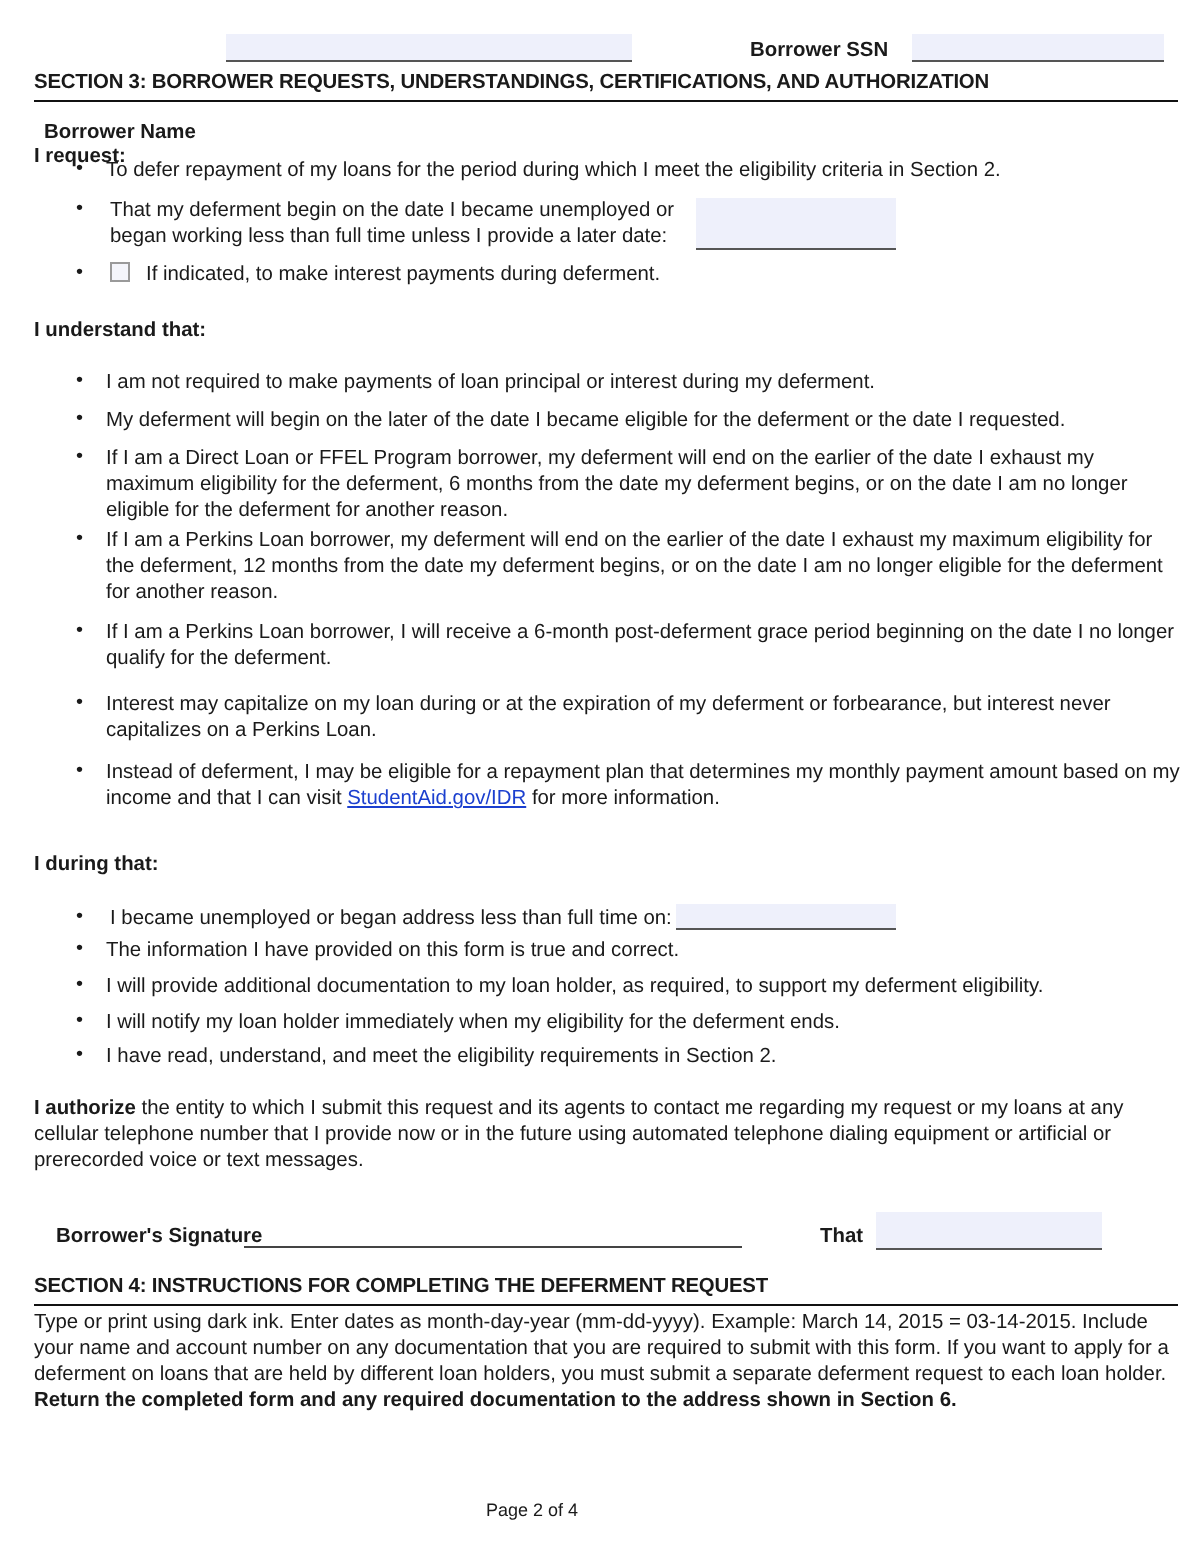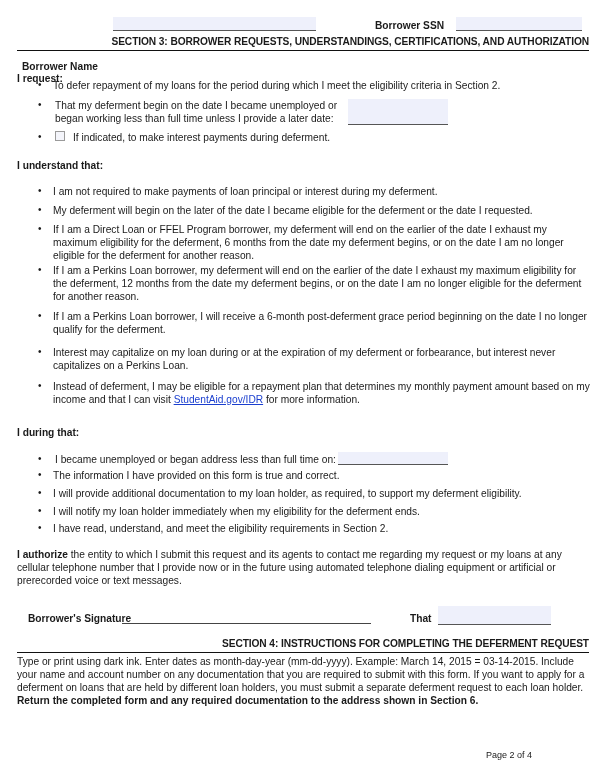--- a/index.html
+++ b/index.html
@@ -21,38 +21,37 @@
   .hdr-label { font-weight: bold; font-size: 10.2px; }
   .section-title {
     position: absolute;
     left: 17px;
     width: 572px;
     font-weight: bold;
     font-size: 10.2px;
     border-bottom: 1.5px solid #111;
     padding-bottom: 2px;
     letter-spacing: -0.1px;
-    text-align: right;
   }
   .sub-head { position: absolute; left: 17px; font-weight: bold; font-size: 10.2px; }
   .bullet-item { position: absolute; left: 38px; width: 552px; }
   .bullet-item .dot {
     position: absolute; left: 0; top: 0; font-size: 10px;
   }
   .bullet-item .txt { position: absolute; left: 15px; right: 0; top: 0; }
   .checkbox {
     position: absolute; width: 10px; height: 10px;
     border: 1px solid #9a9a9a; background: #f4f5fb;
   }
   a.link { color: #1b3fcf; text-decoration: underline; }
   .sig-line {
     position: absolute; border-bottom: 1px solid #444; height: 12px;
   }
   .para { position: absolute; left: 17px; width: 575px; }
-  .footer { position: absolute; left: 0; width: 532px; text-align: right; font-size: 9px; }
+  .footer { position: absolute; left: 0; width: 532px; text-align: center; font-size: 9px; }
 </style>
 </head>
 <body>
 
 <div class="abs hdr-label" style="left:22px; top:19px;margin-top:41px;">Borrower Name</div>
 <div class="field" style="left:113px; top:17px; width:203px; height:14px;"></div>
 <div class="abs hdr-label" style="left:375px; top:19px;">Borrower SSN</div>
 <div class="field" style="left:456px; top:17px; width:126px; height:14px;"></div>
 
 <div class="section-title" style="top:35px;">SECTION 3: BORROWER REQUESTS, UNDERSTANDINGS, CERTIFICATIONS, AND AUTHORIZATION</div>

